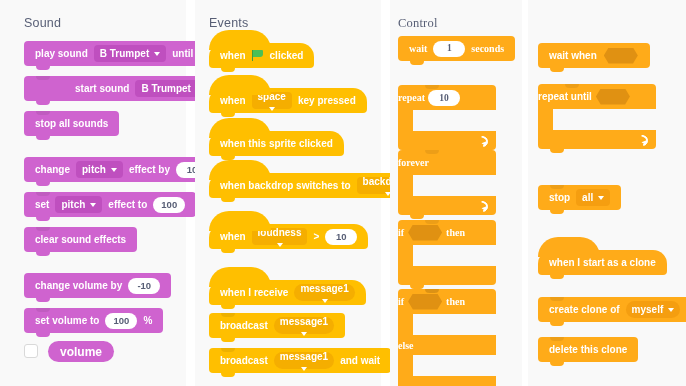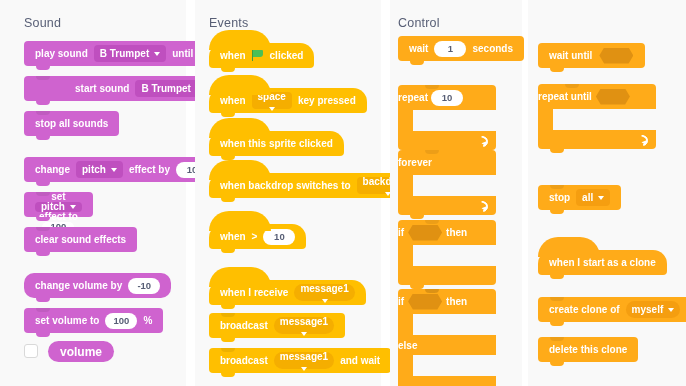--- a/index.html
+++ b/index.html
@@ -4,21 +4,21 @@
 <style>
   html,body{margin:0;padding:0;}
   body{
     width:686px;height:386px;overflow:hidden;background:#ffffff;
     font-family:"Liberation Sans",sans-serif;
   }
   .palette{position:relative;width:686px;height:386px;display:flex;}
   .column{position:relative;background:#f9f9f9;height:386px;box-sizing:border-box;}
   .col-sound{width:186px;}
   .col-events{width:186px;margin-left:9px;}
-  .col-control{width:132px;margin-left:9px;}
+  .col-control{width:132px;margin-left:9px;font-family:Liberation Serif, serif;}
   .col-control2{width:158px;margin-left:6px;}
   .cat-title{
     position:absolute;font-size:12.5px;color:#575e75;font-weight:normal;
     letter-spacing:.2px;
   }
   
   .blk{
     position:absolute;box-sizing:border-box;display:flex;align-items:center;
     color:#fff;font-size:10px;font-weight:bold;white-space:nowrap;
     border-radius:4px;padding:0 8px;height:25px;line-height:1;
@@ -148,35 +148,35 @@
     <div class="blk sound notch" style="left:24px;top:157px;">
       <span class="lbl">change</span>
       <span class="dd">
         <span>pitch</span>
         <i class="caret"></i>
       </span>
       <span class="lbl">effect by</span>
       <span class="oval">10</span>
     </div>
 
-    <div class="blk sound notch divot" style="left:24px;top:192px;flex-direction:column;">
+    <div class="blk sound notch divot" style="left:24px;top:192px;">
       <span class="lbl">set</span>
       <span class="dd">
         <span>pitch</span>
         <i class="caret"></i>
       </span>
       <span class="lbl">effect to</span>
       <span class="oval">100</span>
     </div>
 
     <div class="blk sound notch divot" style="left:24px;top:227px;">
       <span class="lbl">clear sound effects</span>
     </div>
 
-    <div class="blk sound notch" style="left:24px;top:273px;border-radius:10px;">
+    <div class="blk sound notch" style="left:24px;top:273px;">
       <span class="lbl">change volume by</span>
       <span class="oval">-10</span>
     </div>
 
     <div class="blk sound notch divot" style="left:24px;top:308px;">
       <span class="lbl">set volume to</span>
       <span class="oval">100</span>
       <span class="lbl">%</span>
     </div>
 
@@ -214,20 +214,24 @@
       <span class="lbl">when backdrop switches to</span>
       <span class="dd">
         <span>backdrop1</span>
         <i class="caret"></i>
       </span>
     </div>
 
     <div class="blk events hat notch" style="left:14px;top:224px;">
       <div class="hump"></div>
       <span class="lbl">when</span>
+      <span class="dd">
+        <span>loudness</span>
+        <i class="caret"></i>
+      </span>
       <span class="lbl">&gt;</span>
       <span class="oval">10</span>
     </div>
 
     <div class="blk events hat notch" style="left:14px;top:280px;">
       <div class="hump"></div>
       <span class="lbl">when I receive</span>
       <span class="dd round">
         <span>message1</span>
         <i class="caret"></i>
@@ -313,21 +317,21 @@
       <div class="arm control" style="height:21px;">
         <div class="mouth-notch"></div>
       </div>
       <div class="bottom control"></div>
     </div>
   </div>
 
   <div class="column col-control2">
 
     <div class="blk control notch" style="left:10px;top:43px;">
-      <span class="lbl">wait until</span>
+      <span class="lbl">wait when</span>
       <i class="hex"></i>
     </div>
 
     <div class="cblk" style="left:10px;top:84px;width:118px;">
       <div class="top control">
         <span class="lbl">repeat until</span>
         <i class="hex"></i>
       </div>
       <div class="arm control" style="height:21px;">
         <div class="mouth-notch"></div>

